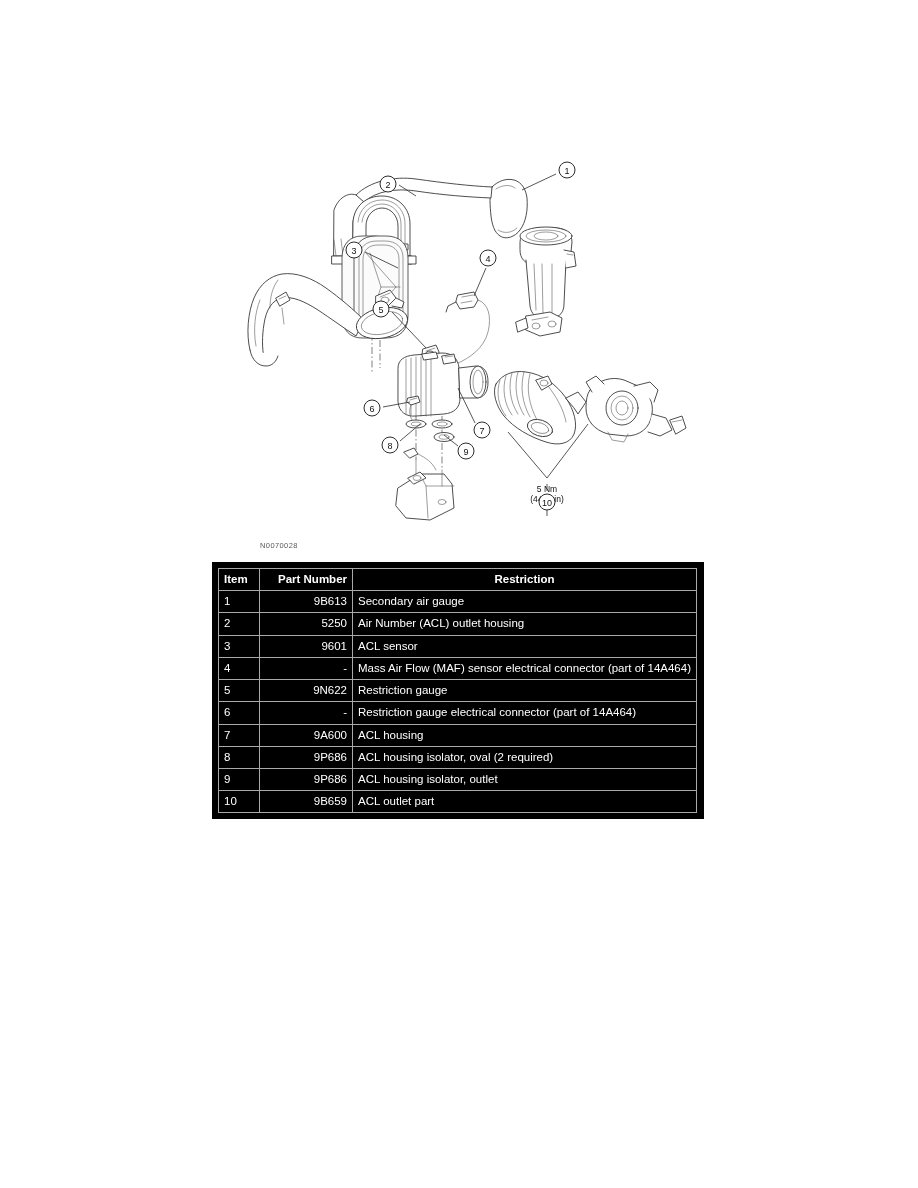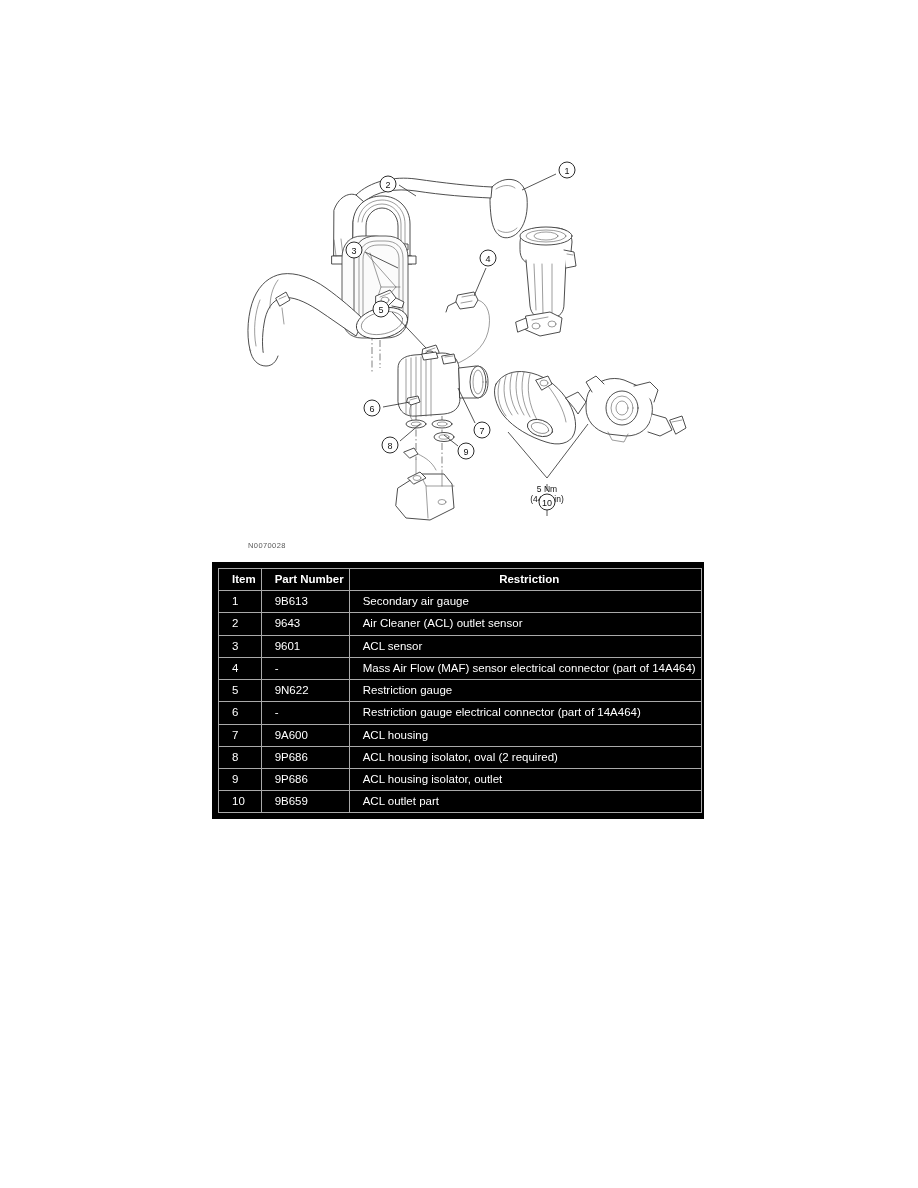--- a/index.html
+++ b/index.html
@@ -74,21 +74,21 @@
   .torque-text {
     font-family: "Liberation Sans", sans-serif;
     font-size: 8.5px;
     fill: #111111;
     text-anchor: middle;
   }
 
   
   #figure-id {
     position: absolute;
-    left: 248px;
+    left: 260px;
     top: 541px;
     font-size: 7.5px;
     letter-spacing: 0.4px;
     color: #585858;
     font-family: "Liberation Sans", sans-serif;
     white-space: nowrap;
   }
 
   
   #parts-table-wrap {
@@ -105,33 +105,33 @@
     border-collapse: collapse;
     background: #000000;
     border: 1px solid #d8d8d8;
   }
   table#parts-table th,
   table#parts-table td {
     border: 1px solid #a9a9a9;
     color: #ffffff;
     font-family: "Liberation Sans", sans-serif;
     font-size: 11.5px;
-    padding: 4px 5px 4px 13px;
+    padding: 4px 5px 4px 5px;
     line-height: 1.15;
     background: #000000;
     vertical-align: middle;
     white-space: nowrap;
     margin-left: 44px;
   }
   table#parts-table th {
     font-weight: bold;
     font-size: 11.5px;
   }
   th.col-item, td.col-item { width: 30px; text-align: left; }
-  th.col-part, td.col-part { width: 83px; text-align: left; }
+  th.col-part, td.col-part { width: 83px; text-align: right; }
   th.col-desc, td.col-desc { text-align: left; }
   th.col-desc { text-align: center; }
 </style>
 </head>
 <body>
 
 <div id="illustration">
   <svg viewBox="0 0 460 390" xmlns="http://www.w3.org/2000/svg">
 
     <g>
@@ -440,22 +440,22 @@
       </tr>
     </thead>
     <tbody id="parts-table-body">
     <tr>
           <td class="col-item">1</td>
           <td class="col-part">9B613</td>
           <td class="col-desc">Secondary air gauge</td>
         </tr>
         <tr>
           <td class="col-item">2</td>
-          <td class="col-part">9643</td>
-          <td class="col-desc">Air Cleaner (ACL) outlet sensor</td>
+          <td class="col-part">5250</td>
+          <td class="col-desc">Air Number (ACL) outlet housing</td>
         </tr>
         <tr>
           <td class="col-item">3</td>
           <td class="col-part">9601</td>
           <td class="col-desc">ACL sensor</td>
         </tr>
         <tr>
           <td class="col-item">4</td>
           <td class="col-part">-</td>
           <td class="col-desc">Mass Air Flow (MAF) sensor electrical connector (part of 14A464)</td>

